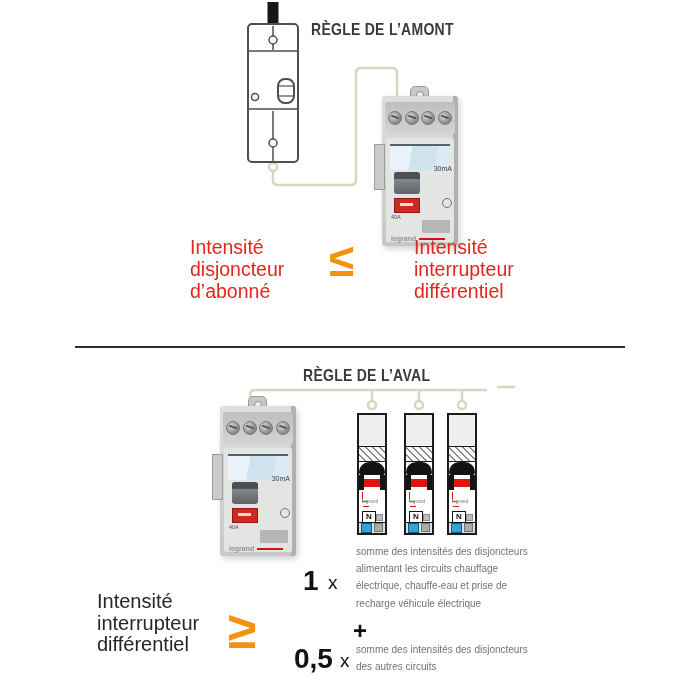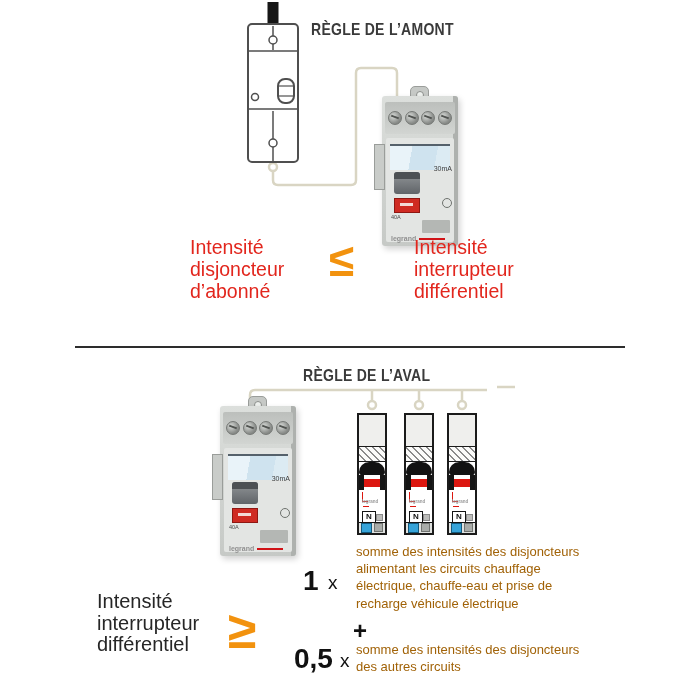--- a/index.html
+++ b/index.html
@@ -12,21 +12,21 @@
          transform:scaleX(.85);transform-origin:left center;white-space:nowrap;}
 
   
   .red-label{color:#e2261d;font-size:19.5px;font-weight:500;line-height:22px;white-space:pre-line;}
   .black-label{color:#262626;font-size:20px;font-weight:400;line-height:21.5px;white-space:pre-line;}
   .op{color:#f2920e;font-weight:bold;line-height:1;}
 
   .divider{height:2px;background:#2d2d2d;}
 
   
-  .small-text{font-size:13px;line-height:17.2px;color:#a16207;white-space:pre-line;}
+  .small-text{font-size:10px;line-height:17.2px;color:#737373;white-space:pre-line;}
   .coef{font-weight:bold;font-size:28px;color:#111;}
   .times{font-size:19px;font-weight:500;color:#111;}
   .plus{font-size:24px;font-weight:bold;color:#111;}
 
   
   .ds{width:76px;height:162px;}
   .ds-hook{position:absolute;left:28px;top:0;width:17px;height:16px;background:#c6c9c6;
            border:1.5px solid #9a9d9a;border-radius:5px 5px 2px 2px;}
   .ds-hook::after{content:"";position:absolute;left:4.5px;top:3.5px;width:6px;height:6px;
            border-radius:50%;background:#eef1ee;border:1px solid #8b8e8b;}

